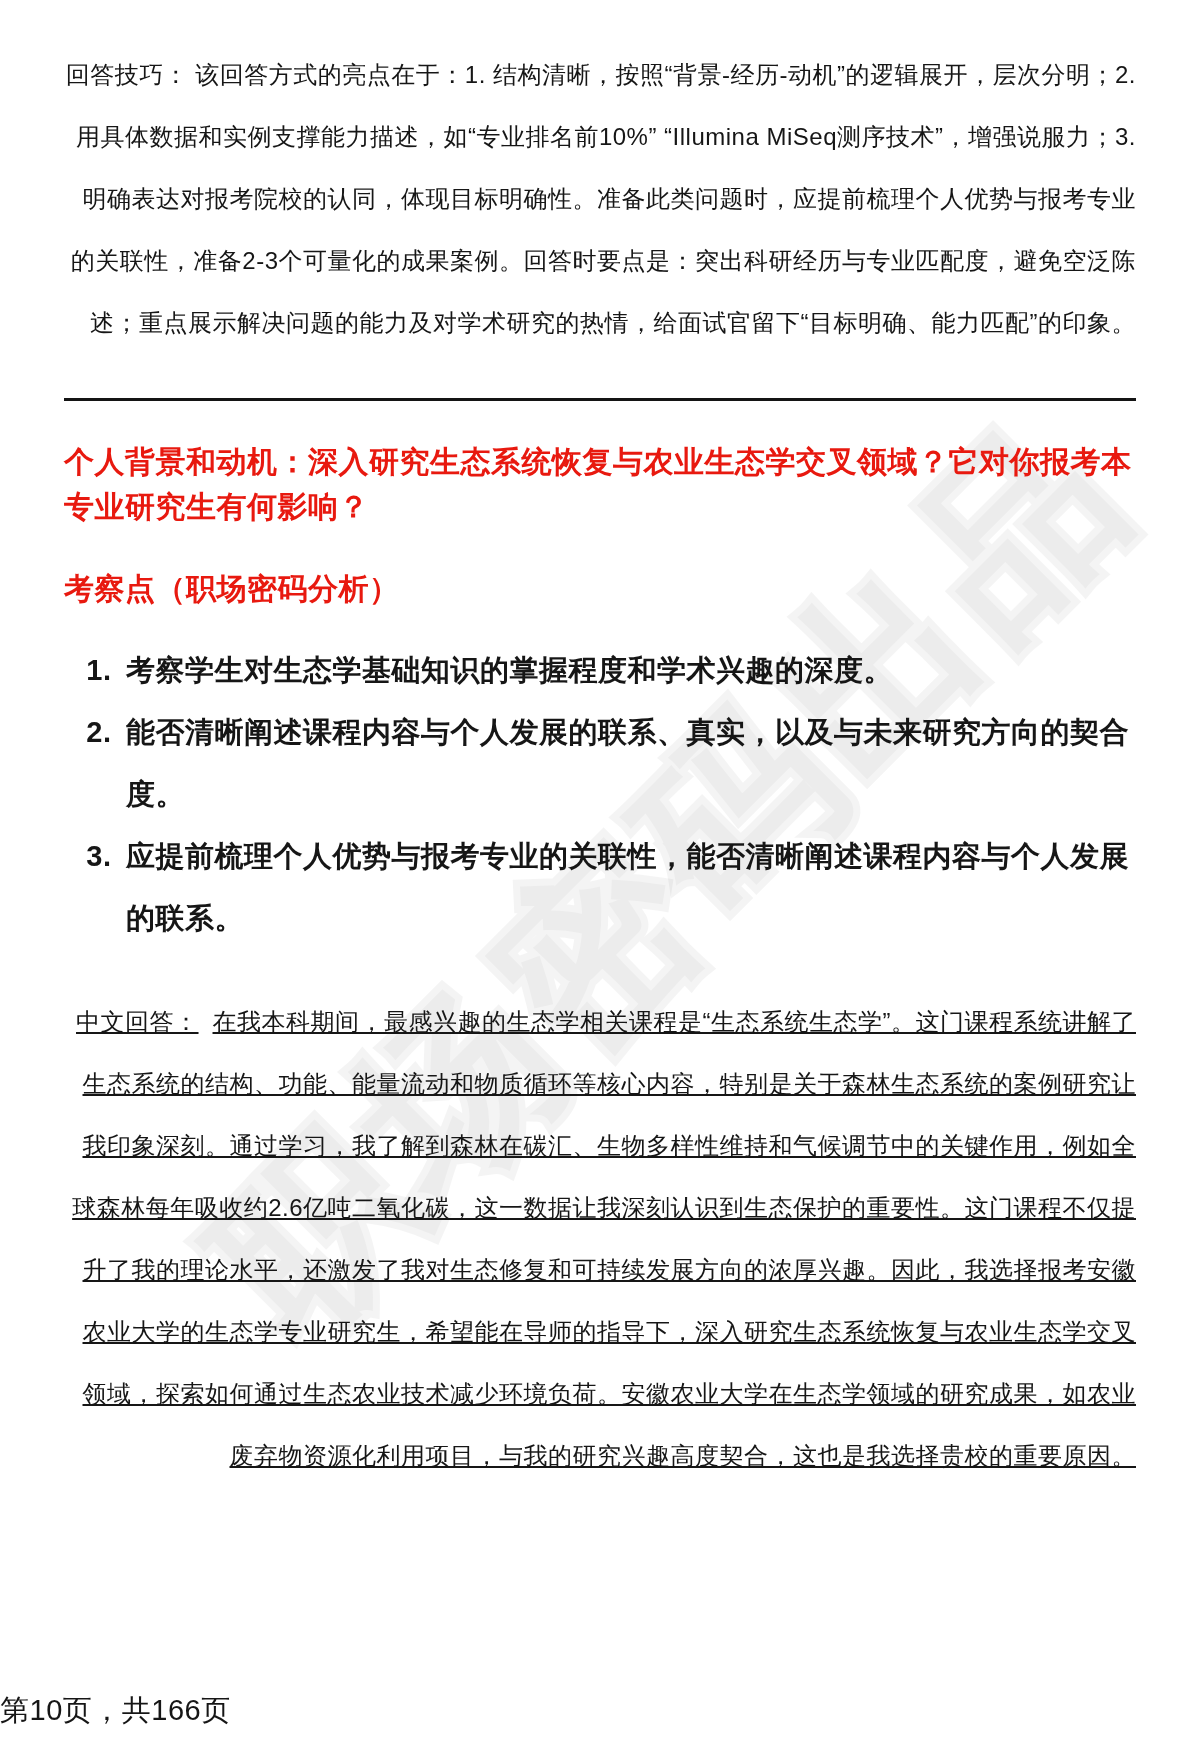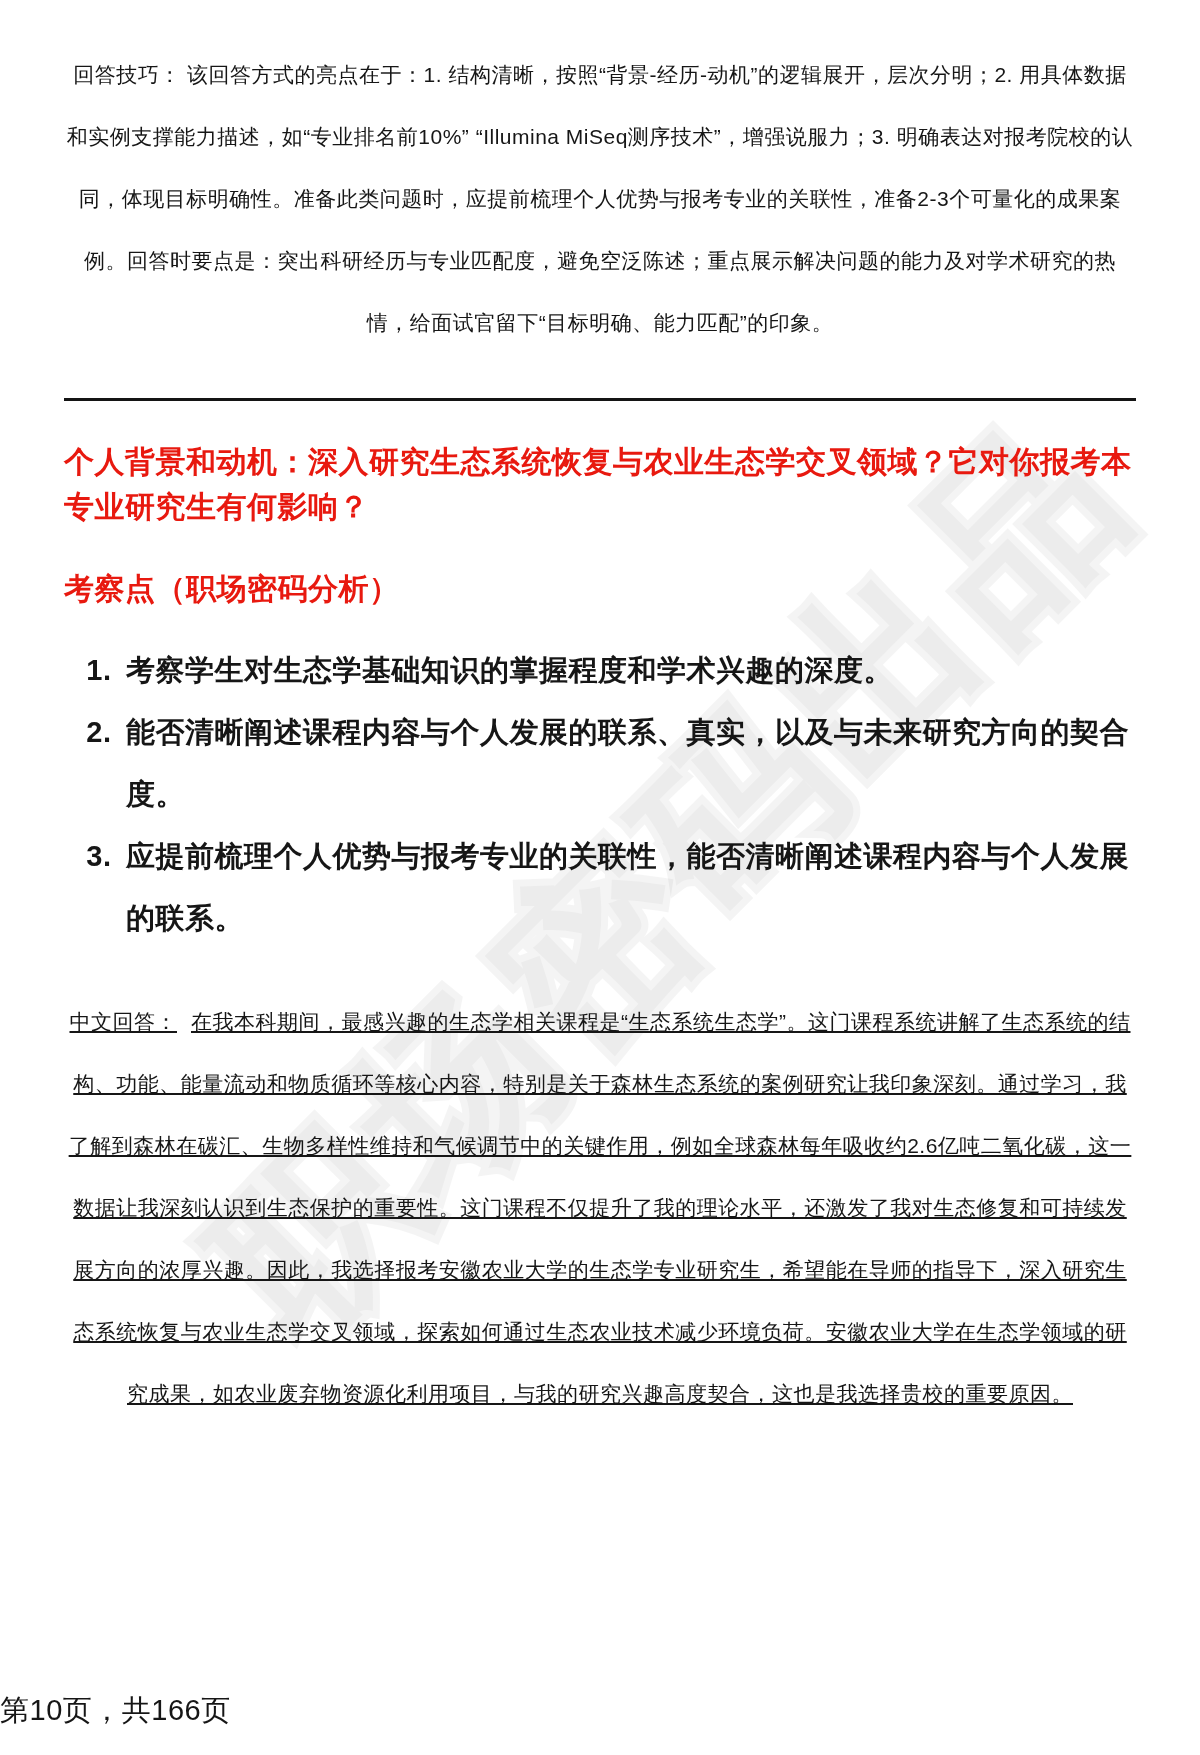--- a/index.html
+++ b/index.html
@@ -31,24 +31,24 @@
     user-select: none;
     pointer-events: none;
   }
   .content {
     position: relative;
     z-index: 1;
     padding: 44px 64px 0 64px;
   }
   .body-para {
     margin: 0;
-    font-size: 21px;
+    font-size: 24px;
     line-height: 62px;
     letter-spacing: 0.5px;
-    text-align: center;
+    text-align: right;
   }
   .divider {
     border: none;
     border-top: 3px solid #141414;
     margin: 44px 0 0 0;
   }
   .q-heading {
     margin: 38px 0 0 0;
     color: #e8190f;
     font-weight: bold;

